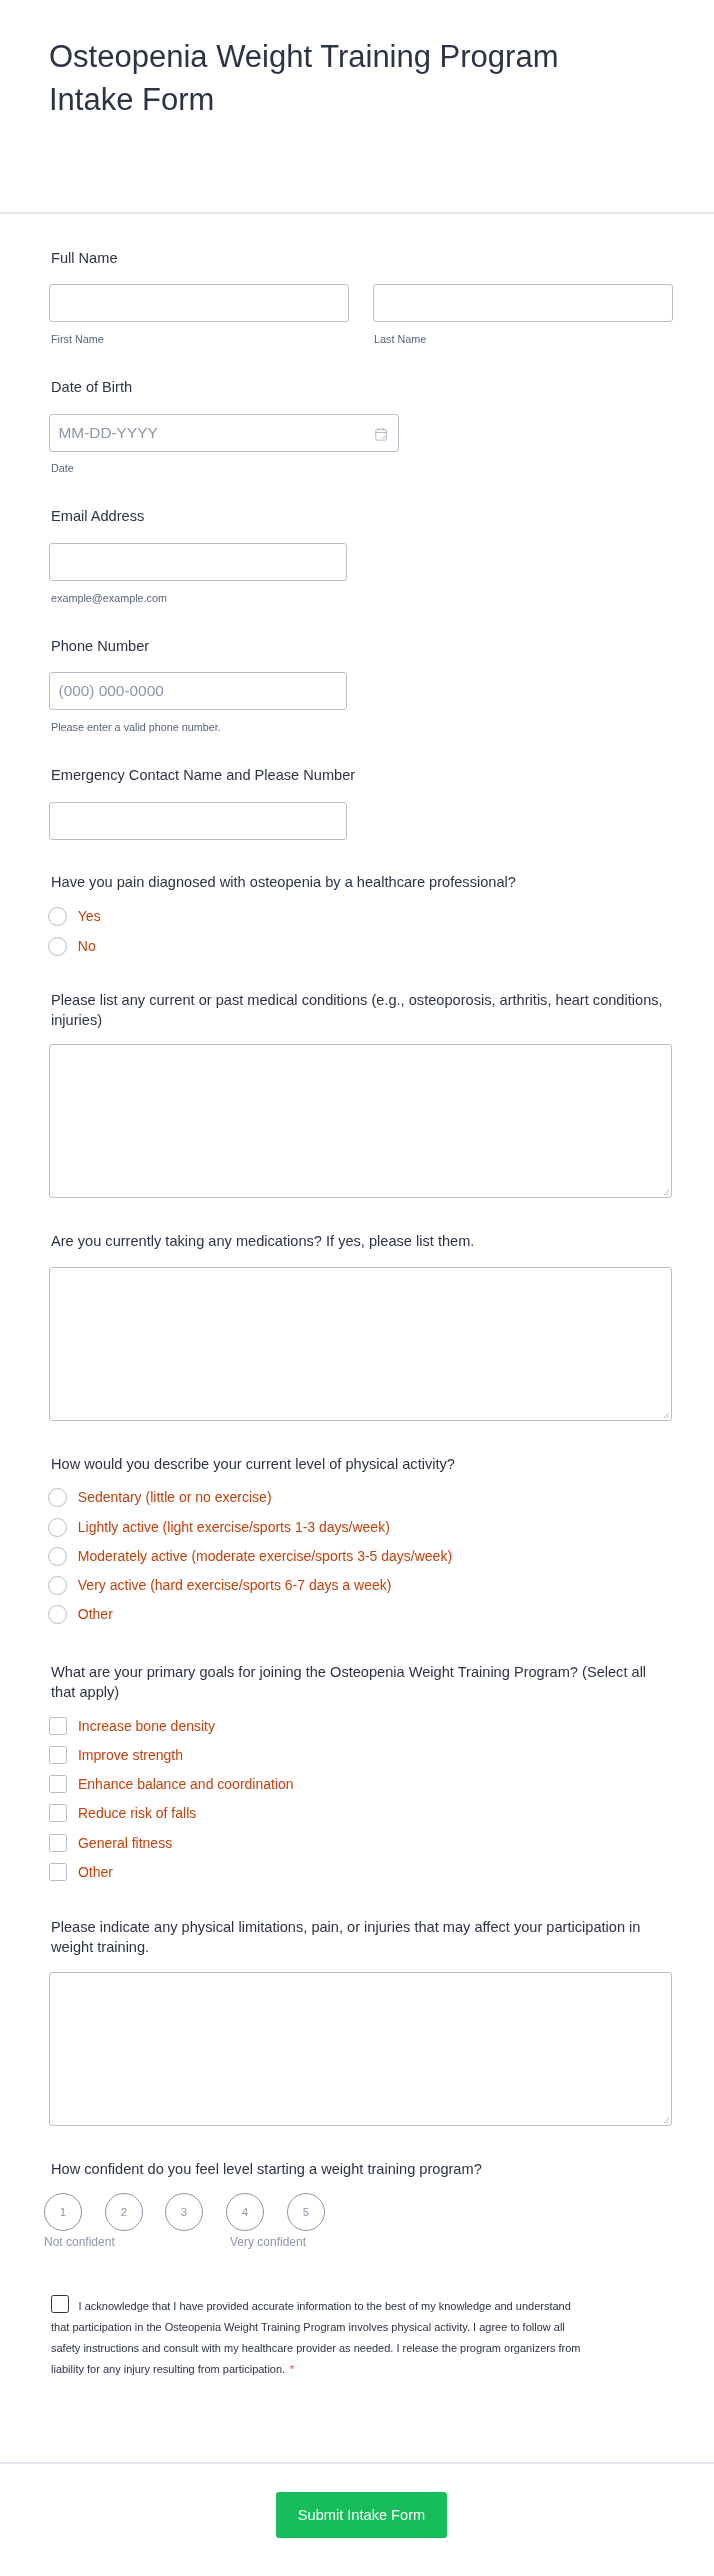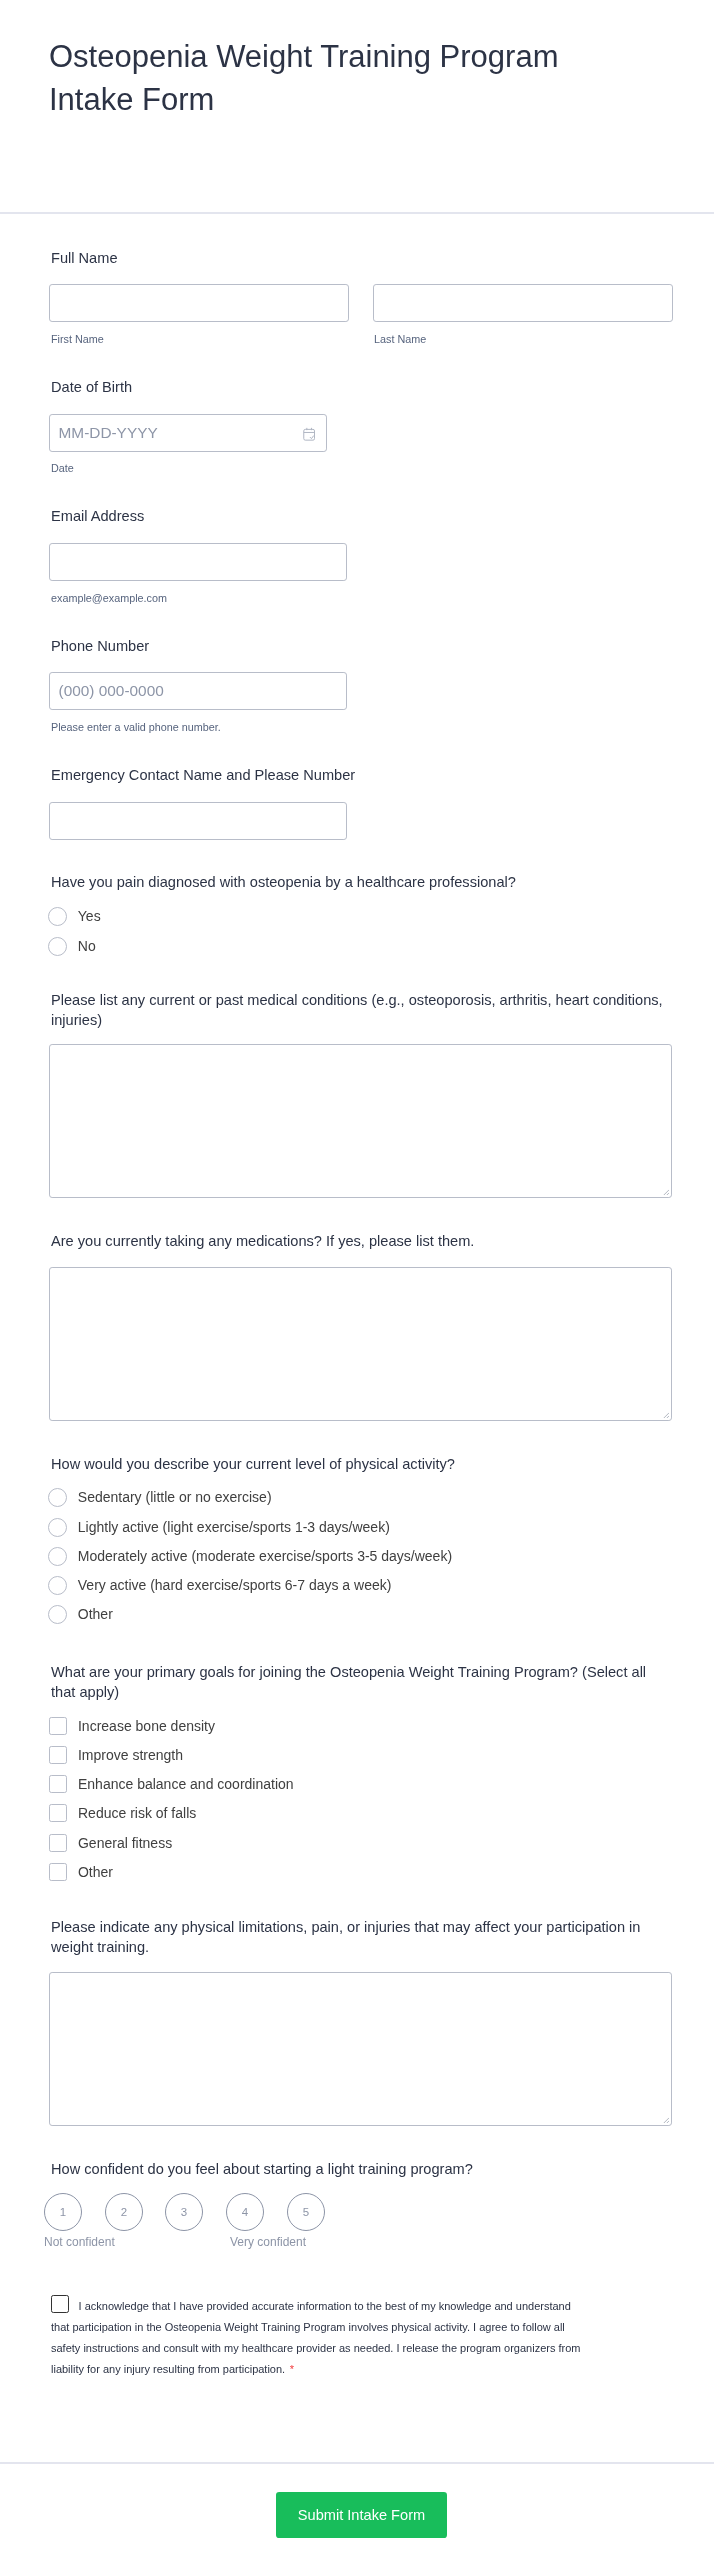--- a/index.html
+++ b/index.html
@@ -15,21 +15,21 @@
     .sublabel { position: absolute; font-size: 10.8px; line-height: 14px; color: #57647e; }
     .input { position: absolute; height: 38px; border: 0.8px solid #b8bdc9; border-radius: 3.1px; background: #fff; }
     .input .ph { position: absolute; left: 8.5px; top: 9.2px; font-size: 15.4px; line-height: 18.4px; color: #8d95a7; }
     .cal-icon { position: absolute; right: 10.8px; top: 11.5px; width: 12.3px; height: 14px; }
     .textarea { position: absolute; left: 49px; width: 623px; height: 154px; border: 0.8px solid #b8bdc9; border-radius: 3.1px; background: #fff; }
     .resize-icon { position: absolute; right: 2.3px; bottom: 2.3px; width: 6.1px; height: 6.1px; }
 
     .opt { position: absolute; left: 48px; height: 20px; display: flex; align-items: center; }
     .radio { width: 19px; height: 19px; border: 0.8px solid #b8bdc9; border-radius: 50%; background: #fff; flex: none; }
     .checkbox { width: 18.4px; height: 18.4px; border: 0.8px solid #b8bdc9; border-radius: 2.3px; background: #fff; flex: none; margin-left: 0.8px; }
-    .opt-label { margin-left: 10.8px; font-size: 14px; line-height: 18.4px; color: #404040; white-space: nowrap; }
+    .opt-label { margin-left: 10.8px; font-size: 14px; line-height: 18.4px; color: #c2410c; white-space: nowrap; }
 
     .rating { position: absolute; width: 38px; height: 38px; border: 0.8px solid #8d95a7; border-radius: 50%; display: flex; align-items: center; justify-content: center; font-size: 11.5px; color: #8d95a7; background: #fff; }
     .rating-label { position: absolute; font-size: 12px; line-height: 14px; color: #8d95a7; }
 
     .ack { position: absolute; left: 51px; top: 2295px; width: 538px; font-size: 11px; line-height: 21px; color: #2c3345; }
     .ack-box { display: inline-block; width: 18.4px; height: 18.4px; border: 1.2px solid #333; border-radius: 2.3px; vertical-align: -3.8px; margin-right: 9.2px; background: #fff; }
     .req { color: #f23a3c; margin-left: 4.6px; }
 
     .submit { position: absolute; left: 276px; top: 2492px; width: 171px; height: 46px; background: #18bd5b; border: none; border-radius: 3.1px; color: #fff; font-size: 14.6px; font-family: "Liberation Sans", sans-serif; display: flex; align-items: center; justify-content: center; }
   </style>
@@ -41,21 +41,21 @@
 </div>
 <div class="divider" style="top:212px"></div>
 
 <div class="label" style="top:248px">Full Name</div>
 <div class="input" style="left:49px; top:284px; width:300px"></div>
 <div class="sublabel" style="left:51px; top:332px">First Name</div>
 <div class="input" style="left:373px; top:284px; width:300px"></div>
 <div class="sublabel" style="left:374px; top:332px">Last Name</div>
 
 <div class="label" style="top:377px">Date of Birth</div>
-<div class="input" style="left:49px; top:414px; width:278px">
+<div class="input" style="left:49px; top:414px; width:350px">
   <span class="ph">MM-DD-YYYY</span>
   <svg class="cal-icon" viewBox="0 0 16 18" fill="none" stroke="#b0b6c3" stroke-width="1.3">
     <rect x="1" y="3" width="14" height="14" rx="2"></rect>
     <line x1="1" y1="7" x2="15" y2="7"></line>
     <line x1="5" y1="1" x2="5" y2="4"></line>
     <line x1="11" y1="1" x2="11" y2="4"></line>
     <polyline points="9,13 11,15 14,11"></polyline>
   </svg>
 </div>
 <div class="sublabel" style="left:51px; top:461px">Date</div>
@@ -148,21 +148,21 @@
 </div>
 
 <div class="label" style="top:1917px; width:600px">Please indicate any physical limitations, pain, or injuries that may affect your participation in weight training.</div>
 <div class="textarea" style="top:1972px">
   <svg class="resize-icon" viewBox="0 0 8 8" stroke="#9aa0ad" stroke-width="1">
       <line x1="1" y1="8" x2="8" y2="1"></line>
       <line x1="5" y1="8" x2="8" y2="5"></line>
     </svg>
 </div>
 
-<div class="label" style="top:2159px">How confident do you feel about starting a light training program?</div>
+<div class="label" style="top:2159px">How confident do you feel level starting a weight training program?</div>
 <div class="rating" style="left:44px; top:2193px">1</div>
 <div class="rating" style="left:105px; top:2193px">2</div>
 <div class="rating" style="left:165px; top:2193px">3</div>
 <div class="rating" style="left:226px; top:2193px">4</div>
 <div class="rating" style="left:287px; top:2193px">5</div>
 <div class="rating-label" style="left:44px; top:2235px">Not confident</div>
 <div class="rating-label" style="left:230px; top:2235px">Very confident</div>
 
 <div class="ack">
   <span class="ack-box"></span><span>I acknowledge that I have provided accurate information to the best of my knowledge and understand that participation in the Osteopenia Weight Training Program involves physical activity. I agree to follow all safety instructions and consult with my healthcare provider as needed. I release the program organizers from liability for any injury resulting from participation.</span><span class="req">*</span>

